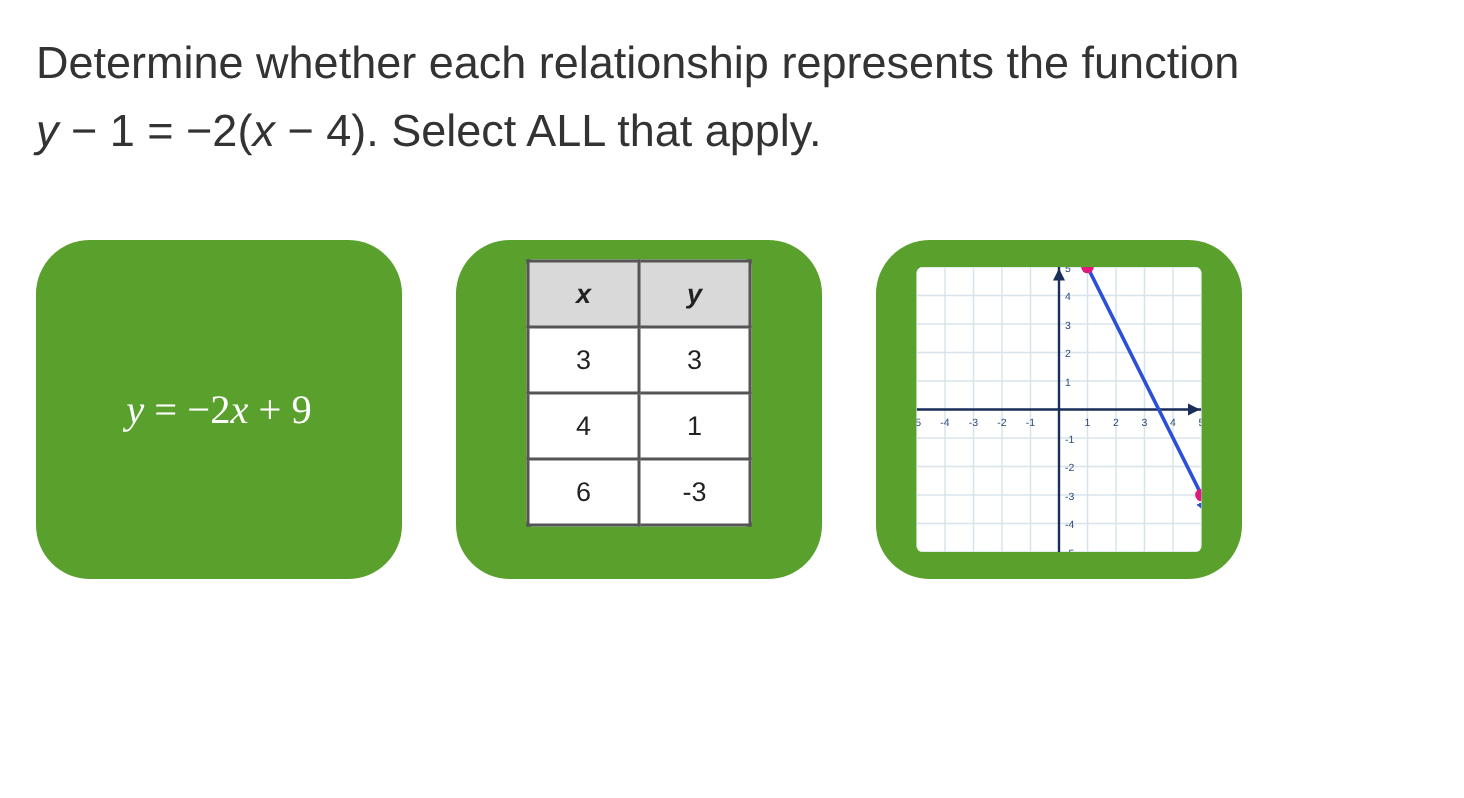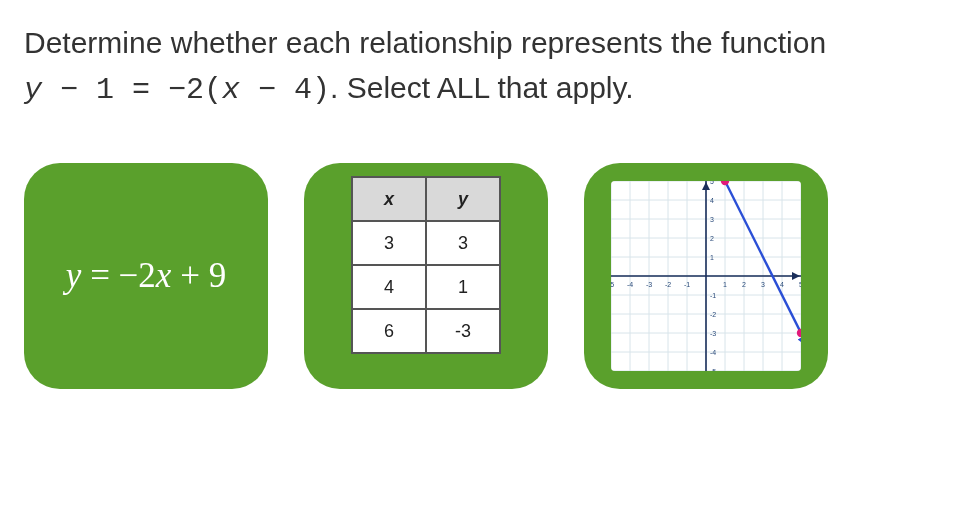--- a/index.html
+++ b/index.html
@@ -10,42 +10,42 @@
     height: 532px;
     padding: 20px 24px;
   }
   .question {
     font-size: 30px;
     color: #333;
     line-height: 1.5;
     margin-bottom: 50px;
   }
   .math {
-    font-family: Liberation Mono, monospace;
+    font-family: Liberation Sans, sans-serif;
     white-space: nowrap;
   }
   .mathit { font-style: italic; }
   .cards {
     display: flex;
     gap: 36px;
     align-items: stretch;
   }
   .card {
     width: 244px;
     height: 226px;
     background: #5aa02c;
     border-radius: 36px;
     display: flex;
     align-items: center;
     justify-content: center;
     position: relative;
   }
   .card-eq {
     color: #fff;
-    font-size: 35px;
+    font-size: 27px;
     font-family: 'Times New Roman', serif;
     font-style: italic;
   }
   .card-eq .op { font-style: normal; }
   .table-wrap {
     background: #fff;
     border-radius: 4px;
     display: inline-block;
     margin-top: -22px;
   }

